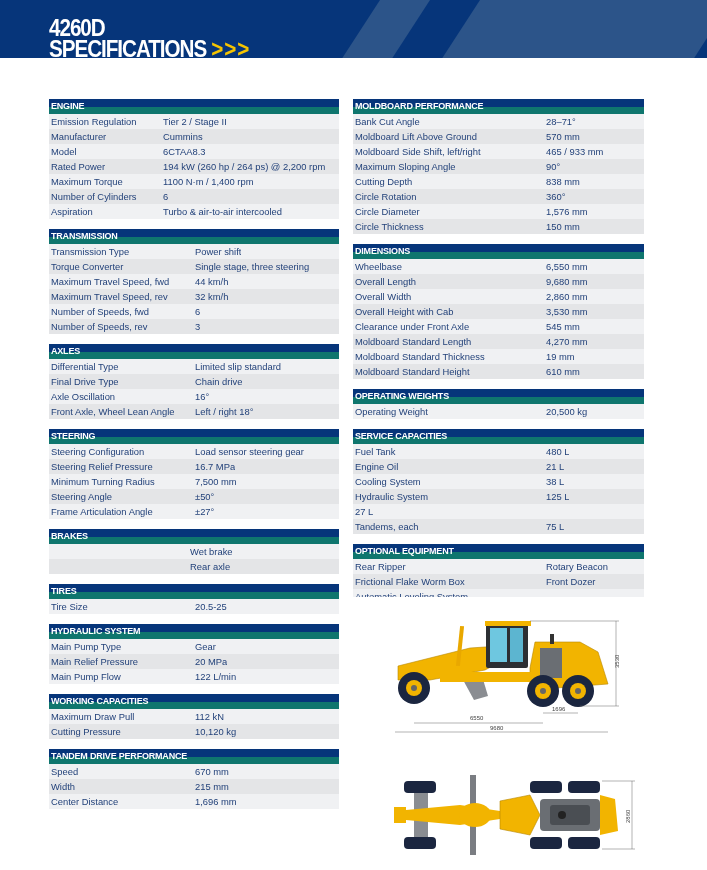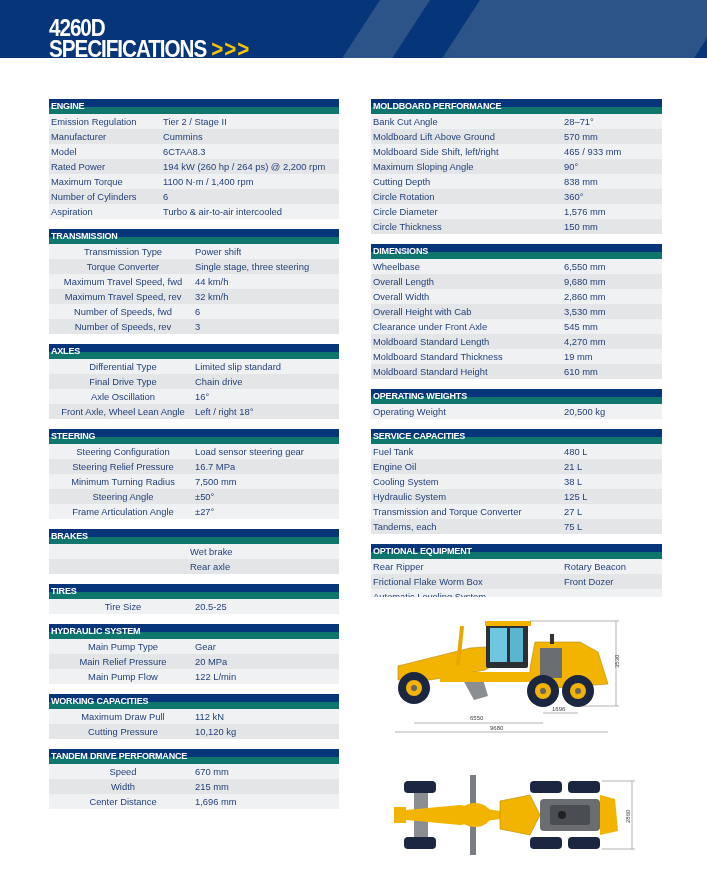--- a/index.html
+++ b/index.html
@@ -7,32 +7,32 @@
   body { position: relative; font-family: "Liberation Sans", sans-serif; color: #1e3a6e; }
 
   .banner { position: absolute; left: 0; top: 0; width: 707px; height: 58px; background: #06357a; overflow: hidden; }
   .banner svg.stripes { position: absolute; left: 0; top: 0; }
   .title { position: absolute; left: 49px; top: 17px; color: #ffffff; font-family: "Liberation Sans", sans-serif; font-weight: bold; font-size: 24px; line-height: 21px; letter-spacing: -1.2px; transform: scaleX(0.86); transform-origin: left top; }
   .title .line { display: block; white-space: nowrap; }
   .title .arrows { color: #f5c400; margin-left: 6px; letter-spacing: 1px; }
 
   .col { position: absolute; top: 99px; }
   .col-left { left: 49px; width: 290px; }
-  .col-right { left: 371px; width: 291px; }
+  .col-right { left: 353px; width: 291px; }
 
   .section { margin-bottom: 10px; }
   .sec-head { height: 15px; background: #06357a; color: #ffffff; font-weight: bold; font-size: 9px; line-height: 15px; padding-left: 2px; letter-spacing: -0.2px; border-bottom: 7px solid #0f766e; transform-origin: left; }
   .row { display: flex; height: 15px; line-height: 15px; font-size: 9.4px; color: #23427a; padding-left: 2px; }
   .row:nth-child(odd) { background: #f0f1f3; }
   .row:nth-child(even) { background: #e4e5e7; }
   .row .k { flex: 0 0 auto; white-space: nowrap; overflow: hidden; }
   .row .v { white-space: nowrap; overflow: hidden; }
 
   .w-eng .k { width: 112px; }
-  .w-tr .k { width: 144px; text-align: center; }
+  .w-tr .k { width: 144px; }
   .w-br .k { width: 139px; margin-top: 44px; }
   .w-r .k { width: 191px; }
 
   .row.cut { height: 8px; overflow: hidden; line-height: 15px; background: #f0f1f3; position: relative; }
   .rows-body { position: relative; }
 
   .machine-side { position: absolute; left: 390px; top: 618px; width: 250px; height: 115px; }
   .machine-top { position: absolute; left: 390px; top: 765px; width: 250px; height: 100px; }
   .dim-text { font-family: "Liberation Sans", sans-serif; font-size: 6px; fill: #444; }
 </style>
@@ -341,21 +341,20 @@
         </div>
       <div class="row">
           <span class="k">Cooling System</span>
           <span class="v">38 L</span>
         </div>
       <div class="row">
           <span class="k">Hydraulic System</span>
           <span class="v">125 L</span>
         </div>
       <div class="row">
-          <span class="k">Transmission and Torque Converter</span>
           <span class="v">27 L</span>
         </div>
       <div class="row">
           <span class="k">Tandems, each</span>
           <span class="v">75 L</span>
         </div>
     </div>
   </div>
 
   <div class="section w-r">

